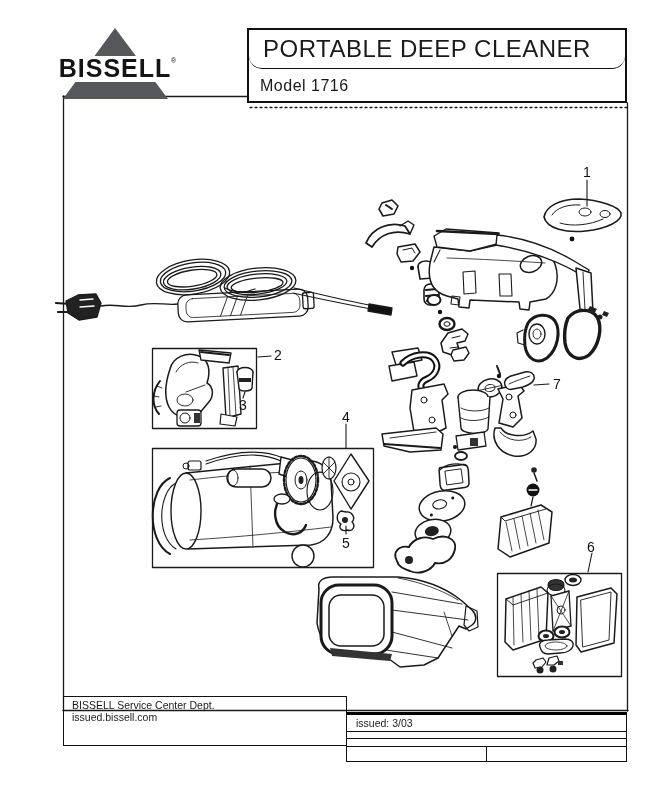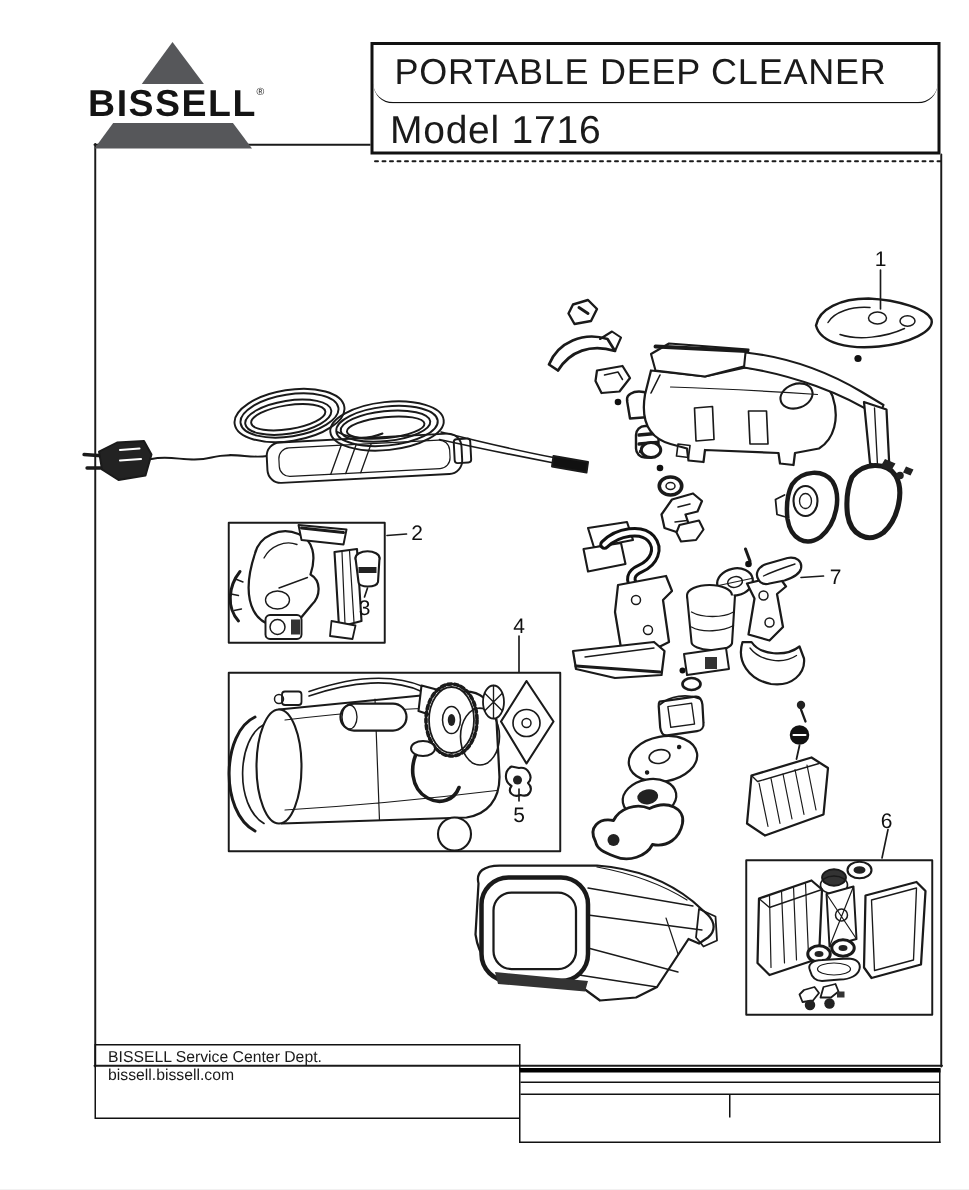--- a/index.html
+++ b/index.html
@@ -14,21 +14,21 @@
     position:absolute;left:247px;top:28px;width:380px;height:75px;
     border:2px solid #111;box-sizing:border-box;background:#fff;
   }
   .title-row{
     height:39px;border-bottom:1.5px solid #111;box-sizing:border-box;
     display:flex;align-items:center;padding-left:14px;
     font-size:24px;letter-spacing:.5px;font-weight:500;white-space:nowrap;border-radius:13px;
   }
   .model-row{
     height:34px;display:flex;align-items:center;padding-left:11px;
-    font-size:26px;letter-spacing:.5px;font-weight:500;white-space:nowrap;
+    font-size:16px;letter-spacing:.5px;font-weight:500;white-space:nowrap;
   }
   
   #diagram-svg{position:absolute;left:0;top:0;width:646px;height:793px;}
   .callout{
     position:absolute;font-size:14px;font-weight:500;color:#111;
     width:14px;text-align:center;line-height:14px;
   }
   
   .footer-left{
     position:absolute;left:63px;top:696px;width:284px;height:50px;
@@ -330,24 +330,25 @@
   <div class="callout" style="left:580px;top:165px;">1</div>
   <div class="callout" style="left:271px;top:348px;">2</div>
   <div class="callout" style="left:236px;top:398px;">3</div>
   <div class="callout" style="left:339px;top:410px;">4</div>
   <div class="callout" style="left:339px;top:536px;">5</div>
   <div class="callout" style="left:584px;top:540px;">6</div>
   <div class="callout" style="left:550px;top:377px;">7</div>
 
   <div class="footer-left">
     <div>BISSELL Service Center Dept.</div>
-    <div>bissell.bissell.com</div>
+    <div>issued.bissell.com</div>
   </div>
 
   <div class="footer-right">
+    <div class="fr-row1">issued: 3/03</div>
     <div class="fr-row2"></div>
     <div class="fr-row3"></div>
     <div class="fr-row4">
       <div class="fr-cell-a"></div>
       <div class="fr-cell-b"></div>
     </div>
   </div>
 
 </div>
 

